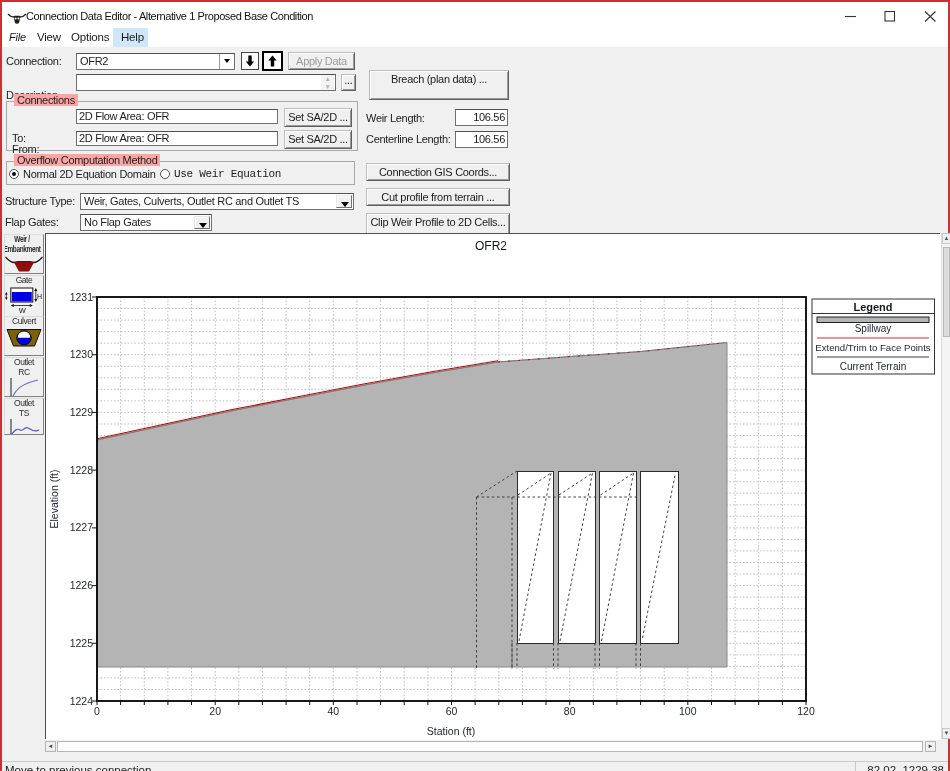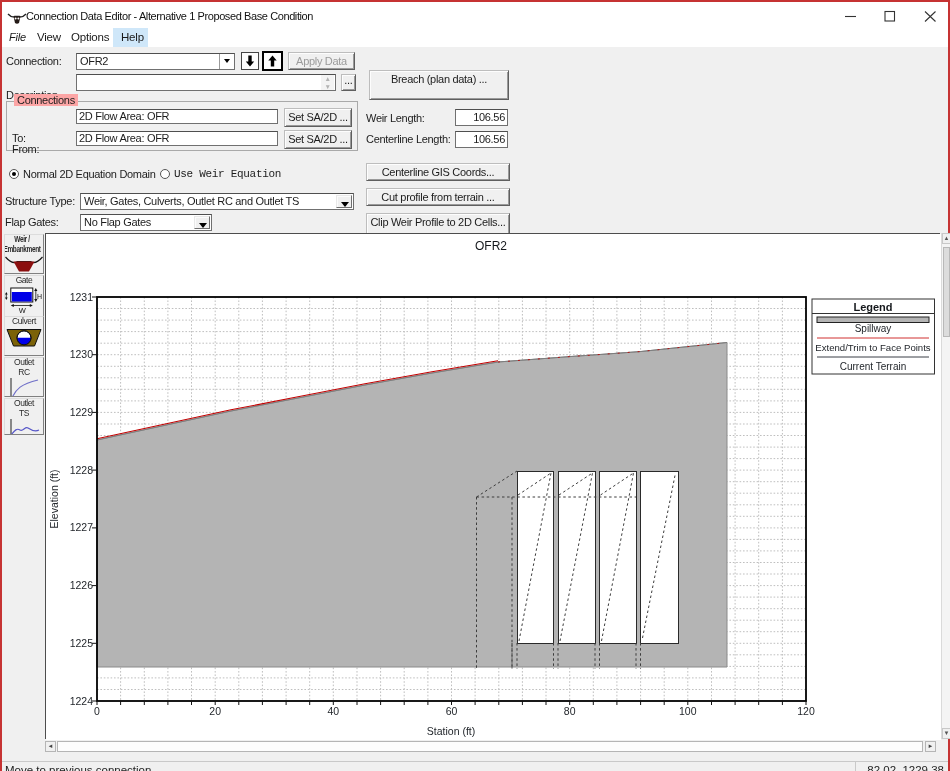--- a/index.html
+++ b/index.html
@@ -63,36 +63,39 @@
 <div class="grp" style="left:4px;top:99px;width:352px;height:50px;">
       <span>Connections</span>
     </div>
 <div class="lbl" style="left:10px;top:93px;margin-top:48px;">From:</div>
 <div class="fld" style="left:74px;top:107px;width:202px;height:15px;line-height:13px;padding-left:2px;">2D Flow Area: OFR</div>
 <div class="btn" style="left:282px;top:106px;width:68px;height:19px;line-height:17px;">Set SA/2D ...</div>
 <div class="lbl" style="left:10px;top:130px;">To:</div>
 <div class="fld" style="left:74px;top:129px;width:202px;height:15px;line-height:13px;padding-left:2px;">2D Flow Area: OFR</div>
 <div class="btn" style="left:282px;top:128px;width:68px;height:19px;line-height:17px;">Set SA/2D ...</div>
 
+<div class="grp" style="left:4px;top:159px;width:349px;height:24px;">
+      <span>Overflow Computation Method</span>
+    </div>
 <span class="ab" style="left:7px;top:167px;width:10px;height:10px;border-radius:50%;background:#fff;border:1px solid #555;"></span>
 <span class="ab" style="left:10px;top:170px;width:4px;height:4px;border-radius:50%;background:#000;"></span>
 <div class="lbl" style="left:21px;top:166px;">Normal 2D Equation Domain</div>
 <span class="ab" style="left:158px;top:167px;width:10px;height:10px;border-radius:50%;background:#fff;border:1px solid #555;"></span>
 <div class="lbl" style="left:172px;top:166px;font-family:Liberation Mono, monospace;">Use Weir Equation</div>
 
 <div class="lbl" style="left:3px;top:193px;">Structure Type:</div>
 <div class="fld" style="left:78px;top:191px;width:274px;height:17px;line-height:15px;padding-left:3px;">Weir, Gates, Culverts, Outlet RC and Outlet TS<span class="arrowbox"></span></div>
 <div class="lbl" style="left:3px;top:214px;">Flap Gates:</div>
 <div class="fld" style="left:78px;top:212px;width:132px;height:17px;line-height:15px;padding-left:3px;">No Flap Gates<span class="arrowbox"></span></div>
 
 <div class="lbl" style="left:364px;top:110px;">Weir Length:</div>
 <div class="fld" style="left:453px;top:107px;width:53px;height:17px;line-height:15px;text-align:right;padding-right:2px;">106.56</div>
 <div class="lbl" style="left:364px;top:131px;">Centerline Length:</div>
 <div class="fld" style="left:453px;top:129px;width:53px;height:17px;line-height:15px;text-align:right;padding-right:2px;">106.56</div>
-<div class="btn" style="left:364px;top:161px;width:144px;height:18px;line-height:16px;">Centerline GIS Coords...</div>
+<div class="btn" style="left:364px;top:161px;width:144px;height:18px;line-height:16px;">Connection GIS Coords...</div>
 <div class="btn" style="left:364px;top:186px;width:144px;height:18px;line-height:16px;">Cut profile from terrain ...</div>
 <div class="btn" style="left:364px;top:211px;width:144px;height:28px;line-height:16px;">Clip Weir Profile to 2D Cells...</div>
 
 <div class="tbtn" style="top:232px;height:40px;font-weight:bold;">
       <div style="display:block;width:50px;margin-left:-8px;white-space:nowrap;transform:scaleX(0.76);transform-origin:50% 50%;">Weir /<br>Embankment</div>
       <svg width="38" height="21" viewBox="0 0 38 21">
         <path d="M0.5 3 Q7.5 11 12.5 7.5 L25.5 7.5 Q30.5 11 37.5 3" fill="none" stroke="#1a1a1a" stroke-width="1.2"></path>
         <path d="M8.5 7.5 L29.5 7.5 L24 17.5 L14 17.5 Z" fill="#8b0f0f"></path>
       </svg>
     </div>

